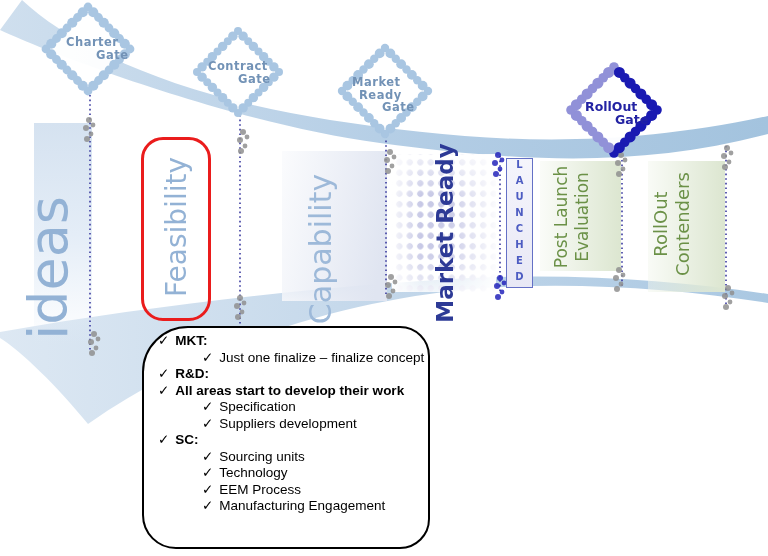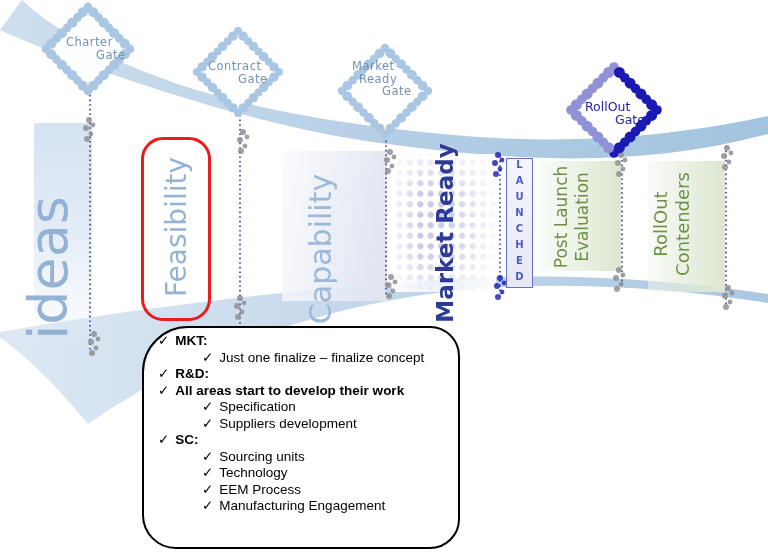--- a/index.html
+++ b/index.html
@@ -42,28 +42,28 @@
     background:linear-gradient(to bottom,#f5f5fc,#e8e8f5);
     display:flex;align-items:center;justify-content:center;}
   .launched-text{writing-mode:vertical-lr;text-orientation:upright;
     font-size:10px;font-weight:bold;color:#4d5cc2;letter-spacing:5px;}
 
   
   .red-box{position:absolute;left:141px;top:137px;width:70px;height:184px;
     border:3.5px solid #ea1c1c;border-radius:22px;box-sizing:border-box;}
 
   
-  .gate-label{position:absolute;font-size:11.5px;font-weight:normal;
+  .gate-label{position:absolute;font-size:11.5px;font-weight:bold;
     color:#7292b6;line-height:12.5px;letter-spacing:0.5px;}
   .gate-label .s1{margin-left:7px;}
   .gate-label .s2{margin-left:30px;}
   .gl-rollout{font-size:12.5px;color:#2323a3;letter-spacing:0;}
 
   
-  .callout{position:absolute;left:142px;top:326px;width:318px;height:223px;
+  .callout{position:absolute;left:142px;top:326px;width:288px;height:223px;
     box-sizing:border-box;border:2.6px solid #000;
     border-radius:46px 30px 30px 34px;background:#fff;
     font-family:"Liberation Sans",sans-serif;font-size:13.5px;line-height:16.5px;
     color:#000;padding:5px 8px 5px 0;}
   .ci{white-space:nowrap;}
   .ci.l1{padding-left:14px;}
   .ci.l2{padding-left:58px;}
   .ci.b{font-weight:bold;}
   .chk{font-weight:normal;margin-right:6px;}
 </style>
@@ -300,21 +300,21 @@
     </svg>
 
   <div class="gate-label" style="left:66px;top:36px;">
     <div>Charter</div>
     <div class="s2">Gate</div>
   </div>
   <div class="gate-label" style="left:208px;top:60px;">
     <div>Contract</div>
     <div class="s2">Gate</div>
   </div>
-  <div class="gate-label" style="left:352px;top:60px;">
+  <div class="gate-label" style="left:352px;top:76px;">
     <div>Market</div>
     <div class="s1">Ready</div>
     <div class="s2">Gate</div>
   </div>
   <div class="gate-label gl-rollout" style="left:585px;top:101px;">
     <div>RollOut</div>
     <div class="s2">Gate</div>
   </div>
 
   <div class="vlabel ideas-label">ideas</div>

